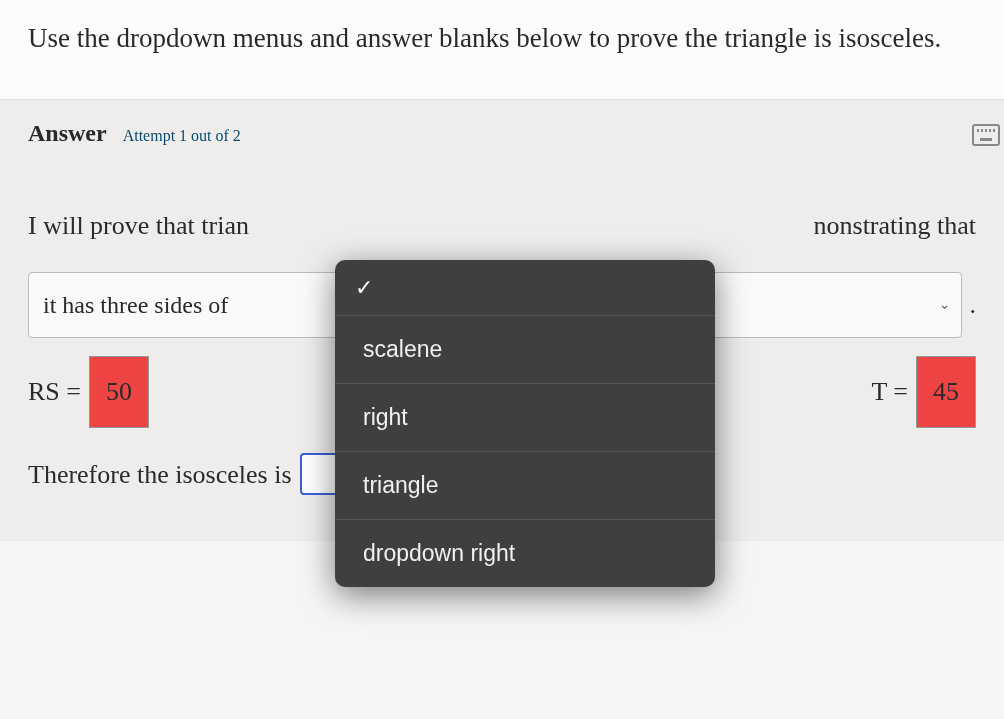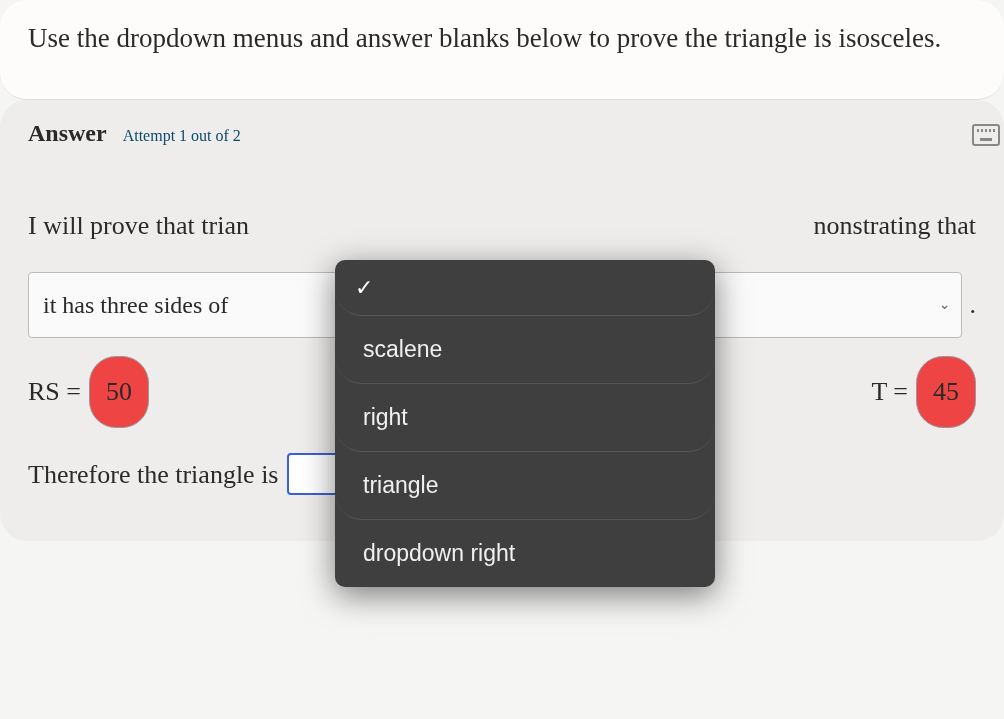--- a/index.html
+++ b/index.html
@@ -1,15 +1,15 @@
 <!DOCTYPE html>
 <html><head>
   <meta charset="utf-8">
   <style>
-    * { box-sizing: border-box; margin: 0; padding: 0; border-radius: 27px; }
+    * { box-sizing: border-box; margin: 0; padding: 0; }
     body {
       font-family: Georgia, 'Times New Roman', serif;
       background: #f5f5f3;
       width: 1004px;
       height: 719px;
       overflow: hidden;
       position: relative;
     }
     .question-section {
       background: #fdfcfa;
@@ -209,21 +209,21 @@
       </span>
       <span class="spacer-flex"></span>
       <span class="eq-group">
         <span>T =</span>
         <span class="value-box">45</span>
       </span>
     </div>
 
 
     <div class="proof-row">
-      <span>Therefore the triangle is</span>
+      <span>Therefore the isosceles is</span>
       <div class="dropdown-final">
         <span></span>
         <span class="chev">⌄</span>
       </div>
       <span>.</span>
     </div>
 
   </div>
 </div>
 

